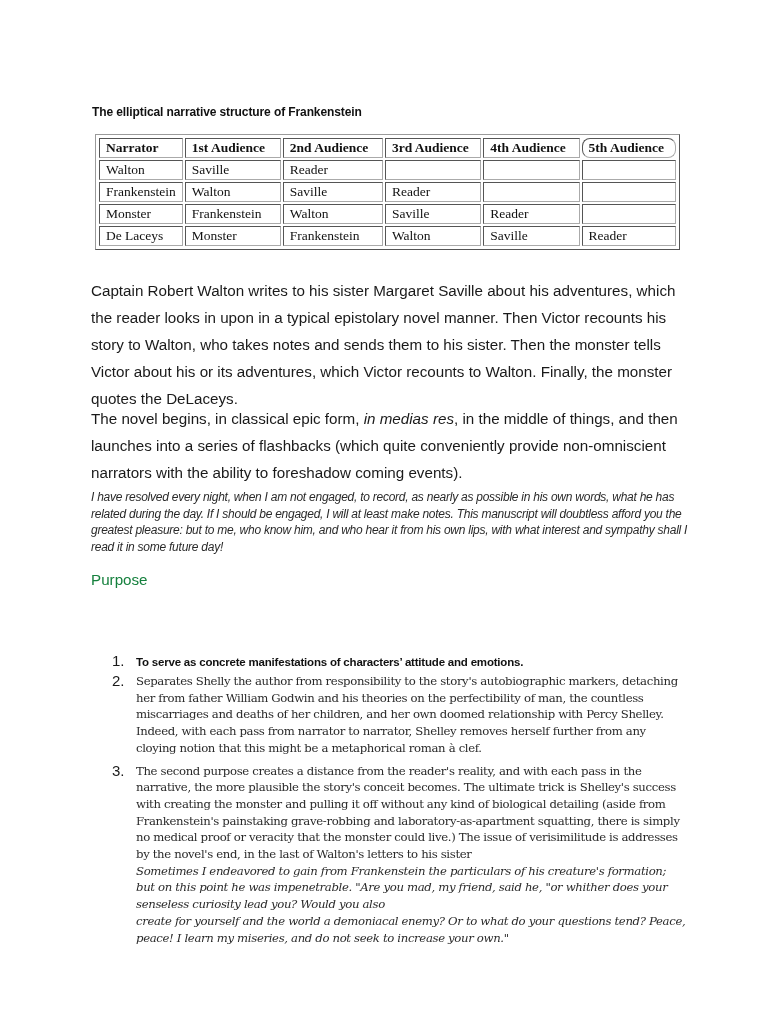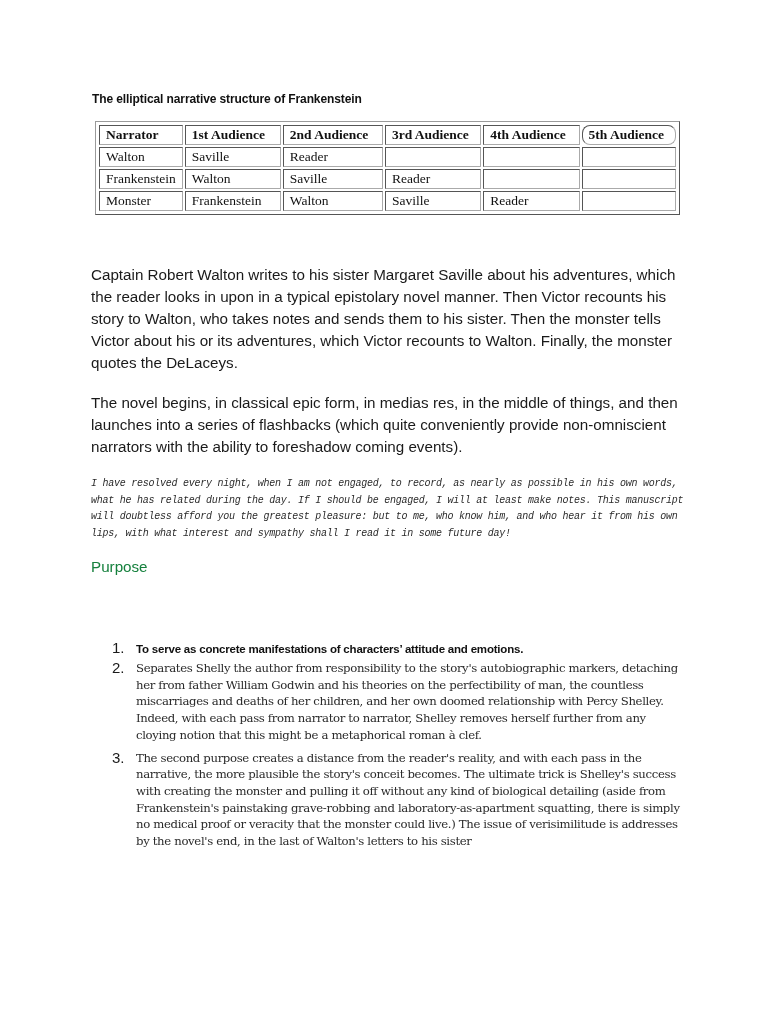--- a/index.html
+++ b/index.html
@@ -9,21 +9,21 @@
     }
     body {
       width: 768px;
       height: 1024px;
       position: relative;
       overflow: hidden;
       color: #1a1a1a;
     }
     .page {
       position: absolute;
-      left: 0; top: 0;
+      left: 0; top: 13px;
       width: 768px;
       height: 776px;
     }
     .doc-title {
       position: absolute;
       left: 92px;
       top: 92px;
       font-family: "Liberation Sans", sans-serif;
       font-weight: bold;
       font-size: 12px;
@@ -69,35 +69,35 @@
     .col-3 { width: 97px; }
     .col-4 { width: 97px; margin-top: 16px; }
     .col-5 { width: 95px; border-radius: 8px; }
 
     .para {
       position: absolute;
       left: 91px;
       width: 600px;
       font-family: "Liberation Sans", sans-serif;
       font-size: 15.2px;
-      line-height: 22px;
+      line-height: 27px;
       color: #1a1a1a;
     }
     .para1 { top: 264px; }
     .para2 { top: 392px; }
-    .para .em { }
+    .para .em { font-style: italic; }
 
     .quote {
       position: absolute;
       left: 91px;
       top: 476px;
       width: 600px;
-      font-family: Liberation Mono, monospace;
+      font-family: Liberation Sans, sans-serif;
       font-style: italic;
-      font-size: 10px;
+      font-size: 12px;
       line-height: 16.6px;
       color: #2a2a2a;
       letter-spacing: -0.25px;
     }
     .heading-purpose {
       position: absolute;
       left: 91px;
       top: 558px;
       font-family: "Liberation Sans", sans-serif;
       font-size: 15.2px;
@@ -184,20 +184,28 @@
           <td></td>
           <td></td>
         </tr>
         <tr>
           <td>Monster</td>
           <td>Frankenstein</td>
           <td>Walton</td>
           <td>Saville</td>
           <td>Reader</td>
           <td></td>
+        </tr>
+        <tr>
+          <td>De Laceys</td>
+          <td>Monster</td>
+          <td>Frankenstein</td>
+          <td>Walton</td>
+          <td>Saville</td>
+          <td>Reader</td>
         </tr>
       </tbody>
     </table>
   </div>
 
   <p class="para para1" style="margin:0;">Captain Robert Walton writes to his sister Margaret Saville about his adventures, which the reader looks in upon in a typical epistolary novel manner. Then Victor recounts his story to Walton, who takes notes and sends them to his sister. Then the monster tells Victor about his or its adventures, which Victor recounts to Walton. Finally, the monster quotes the DeLaceys.</p>
 
   <p class="para para2" style="margin:0;">
     <span>The novel begins, in classical epic form, </span><span class="em">in medias res</span><span>, in the middle of things, and then launches into a series of flashbacks (which quite conveniently provide non-omniscient narrators with the ability to foreshadow coming events).</span>
   </p>
@@ -212,17 +220,19 @@
       <div class="item-text">To serve as concrete manifestations of characters’ attitude and emotions.</div>
     </li>
     <li class="list-item item-2">
       <span class="list-num">2.</span>
       <div class="item-text serif-text">Separates Shelly the author from responsibility to the story's autobiographic markers, detaching her from father William Godwin and his theories on the perfectibility of man, the countless miscarriages and deaths of her children, and her own doomed relationship with Percy Shelley. Indeed, with each pass from narrator to narrator, Shelley removes herself further from any cloying notion that this might be a metaphorical roman à clef.</div>
     </li>
     <li class="list-item item-3">
       <span class="list-num">3.</span>
       <div class="item-text serif-text">
         <div>The second purpose creates a distance from the reader's reality, and with each pass in the narrative, the more plausible the story's conceit becomes. The ultimate trick is Shelley's success with creating the monster and pulling it off without any kind of biological detailing (aside from Frankenstein's painstaking grave-robbing and laboratory-as-apartment squatting, there is simply no medical proof or veracity that the monster could live.) The issue of verisimilitude is addresses by the novel's end, in the last of Walton's letters to his sister</div>
+        <div class="it">Sometimes I endeavored to gain from Frankenstein the particulars of his creature's formation; but on this point he was impenetrable. "Are you mad, my friend, said he, "or whither does your senseless curiosity lead you? Would you also</div>
+        <div class="it">create for yourself and the world a demoniacal enemy? Or to what do your questions tend? Peace, peace! I learn my miseries, and do not seek to increase your own."</div>
       </div>
     </li>
   </ol>
 
 </div>
 
 </body></html>

